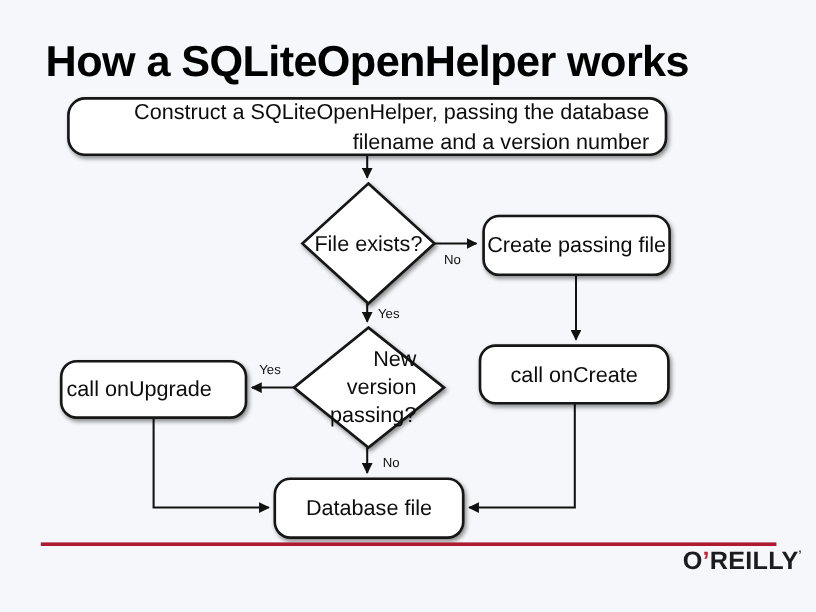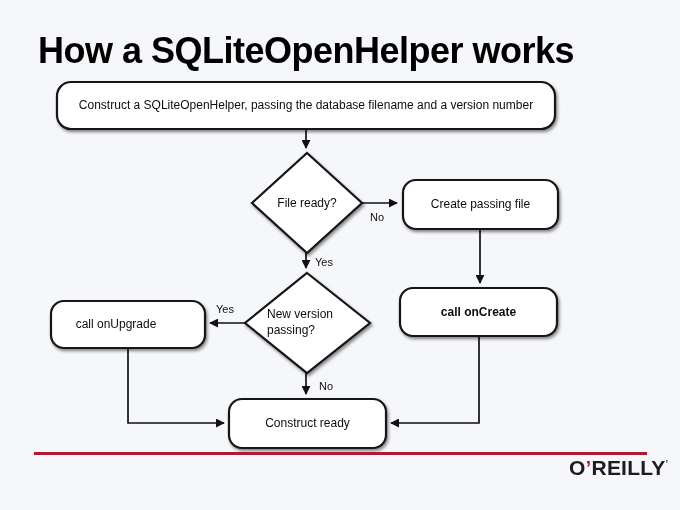--- a/index.html
+++ b/index.html
@@ -11,26 +11,26 @@
     overflow:hidden;
   }
   .title{
     position:absolute;left:38px;top:33px;margin:0;
     font-size:36px;font-weight:bold;color:#000;
     letter-spacing:-0.5px;line-height:1;
   }
   .diagram-svg{position:absolute;left:0;top:0;}
   .node-label{
     position:absolute;display:flex;align-items:center;justify-content:center;
-    text-align:left;font-size:12px;color:#0d0d0d;line-height:1.35;
+    text-align:right;font-size:18px;color:#0d0d0d;line-height:1.35;
   }
   .lbl-construct{left:57px;top:82px;width:498px;height:47px;padding:0 14px;box-sizing:border-box;}
   .lbl-file-exists{left:252px;top:178px;width:110px;height:50px;}
   .lbl-create-db{left:403px;top:180px;width:155px;height:49px;}
-  .lbl-oncreate{left:400px;top:288px;width:157px;height:48px;font-weight:bold;}
+  .lbl-oncreate{left:400px;top:288px;width:157px;height:48px;}
   .lbl-new-version{left:267px;top:283px;width:80px;height:80px;line-height:1.3;}
   .lbl-onupgrade{left:51px;top:301px;width:130px;height:47px;}
   .lbl-dbready{left:229px;top:399px;width:157px;height:49px;}
   .edge-label{
     position:absolute;font-size:11px;color:#111;line-height:1;
   }
   .el-no1{left:370px;top:212px;}
   .el-yes1{left:315px;top:257px;}
   .el-yes2{left:216px;top:304px;}
   .el-no2{left:319px;top:381px;}
@@ -79,26 +79,26 @@
       <polygon points="307,153 362,203 307,253 252,203"></polygon>
       <rect x="403" y="180" width="155" height="49" rx="13"></rect>
       <rect x="400" y="288" width="157" height="48" rx="13"></rect>
       <polygon points="307,273 370,323 307,373 245,323"></polygon>
       <rect x="51" y="301" width="154" height="47" rx="13"></rect>
       <rect x="229" y="399" width="157" height="49" rx="13"></rect>
     </g>
   </svg>
 
   <div class="node-label lbl-construct">Construct a SQLiteOpenHelper, passing the database filename and a version number</div>
-  <div class="node-label lbl-file-exists">File ready?</div>
+  <div class="node-label lbl-file-exists">File exists?</div>
   <div class="node-label lbl-create-db">Create passing file</div>
   <div class="node-label lbl-oncreate">call onCreate</div>
   <div class="node-label lbl-new-version">New version passing?</div>
   <div class="node-label lbl-onupgrade">call onUpgrade</div>
-  <div class="node-label lbl-dbready">Construct ready</div>
+  <div class="node-label lbl-dbready">Database file</div>
 
   <span class="edge-label el-no1">No</span>
   <span class="edge-label el-yes1">Yes</span>
   <span class="edge-label el-yes2">Yes</span>
   <span class="edge-label el-no2">No</span>
 
   <div class="divider"></div>
   <div class="brand"><span>O</span><span class="apos">’</span><span>REILLY</span><span class="tm">’</span></div>
 
 </div>

